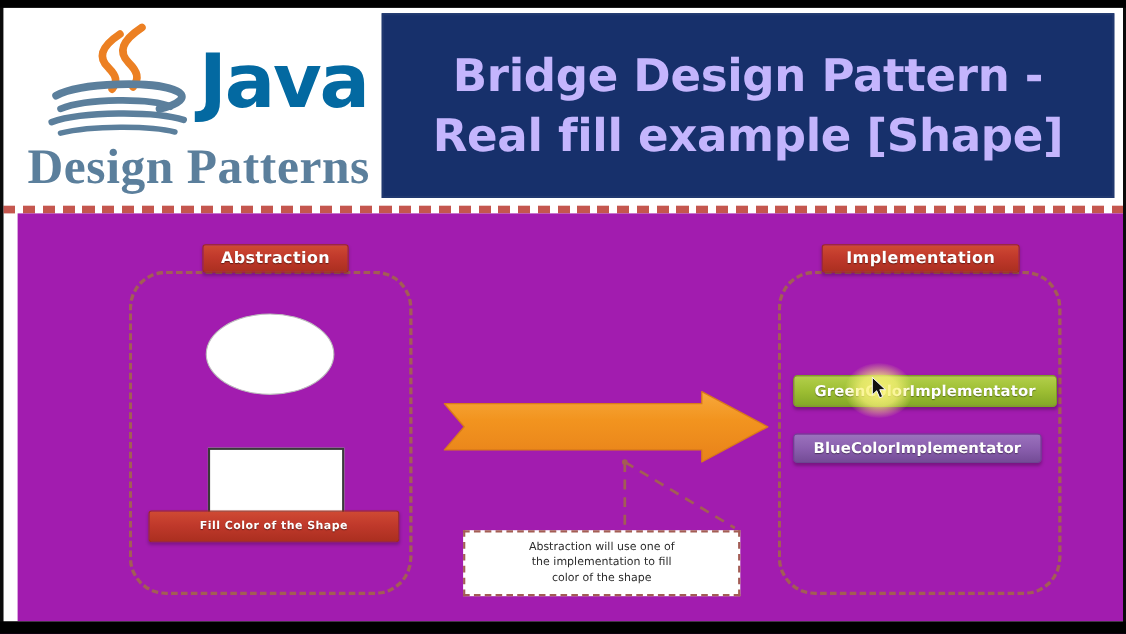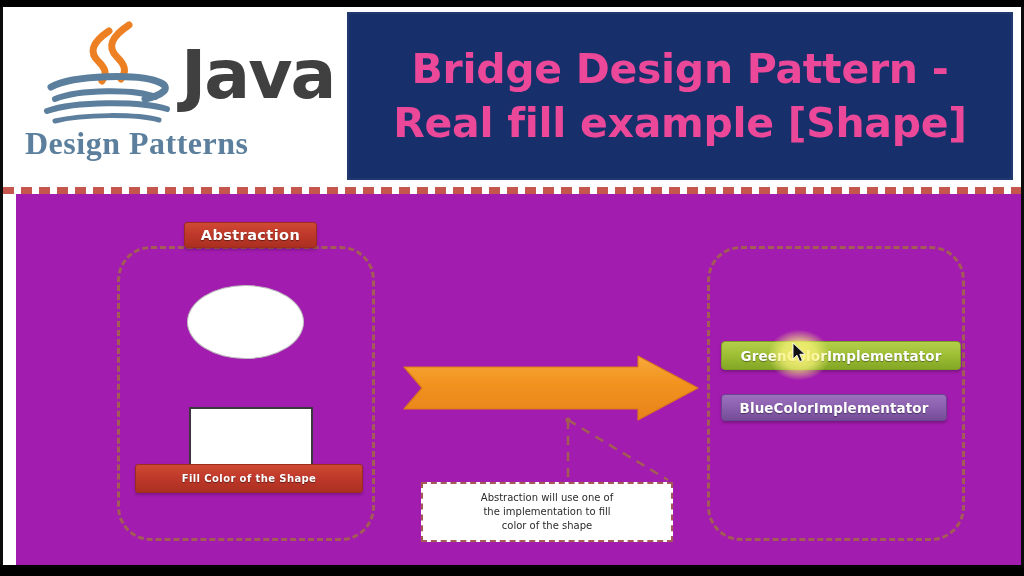--- a/index.html
+++ b/index.html
@@ -75,29 +75,29 @@
     position: absolute;
     left: 12px; top: 6px;
     width: 158px; height: 112px;
   }
   .logo-java-text {
     position: absolute;
     left: 160px; top: 28px;
     font-family: "DejaVu Sans", sans-serif;
     font-size: 68px;
     font-weight: 700;
-    color: #404040;
+    color: #0369a1;
     letter-spacing: -2px;
     line-height: 1;
   }
   .logo-dp-text {
     position: absolute;
     left: 4px; top: 112px;
     font-family: "Liberation Serif", serif;
-    font-size: 32px;
+    font-size: 45px;
     font-weight: 700;
     color: #5b7f9c;
     letter-spacing: 0.5px;
     white-space: nowrap;
   }
 
   
   .title-banner {
     position: absolute;
     left: 344px; top: 5px;
@@ -107,21 +107,21 @@
     box-sizing: border-box;
     display: flex;
     align-items: center;
     justify-content: center;
     text-align: center;
   }
   .title-text {
     font-family: "DejaVu Sans", sans-serif;
     font-size: 41px;
     font-weight: 700;
-    color: #ec4899;
+    color: #c4b5fd;
     line-height: 1.32;
     letter-spacing: -0.3px;
     padding: 0 10px;
   }
 
   
   .header-divider {
     position: absolute;
     left: 0; top: 180px;
     width: 1018px; height: 7px;
@@ -352,20 +352,21 @@
               <stop offset="0%" stop-color="#f7a93c"></stop>
               <stop offset="40%" stop-color="#f2941f"></stop>
               <stop offset="100%" stop-color="#e8821a"></stop>
             </linearGradient>
           </defs>
           <path d="M2 13 L20 13 L236 13 L236 2 L296 34 L236 66 L236 55 L20 55 L2 55 L20 34 Z" fill="url(#arrGrad)" stroke="#d9791a" stroke-width="1.2" stroke-linejoin="round"></path>
         </svg>
       </div>
 
       <div class="panel panel-implementation"></div>
+      <div class="chip-red chip-implementation">Implementation</div>
 
       <div class="chip-impl chip-green">GreenColorImplementator</div>
       <div class="chip-impl chip-blue">BlueColorImplementator</div>
 
       <div class="callout">
         <div class="callout-text">
           <div>Abstraction will use one of</div>
           <div>the implementation to fill</div>
           <div>color of the shape</div>
         </div>

